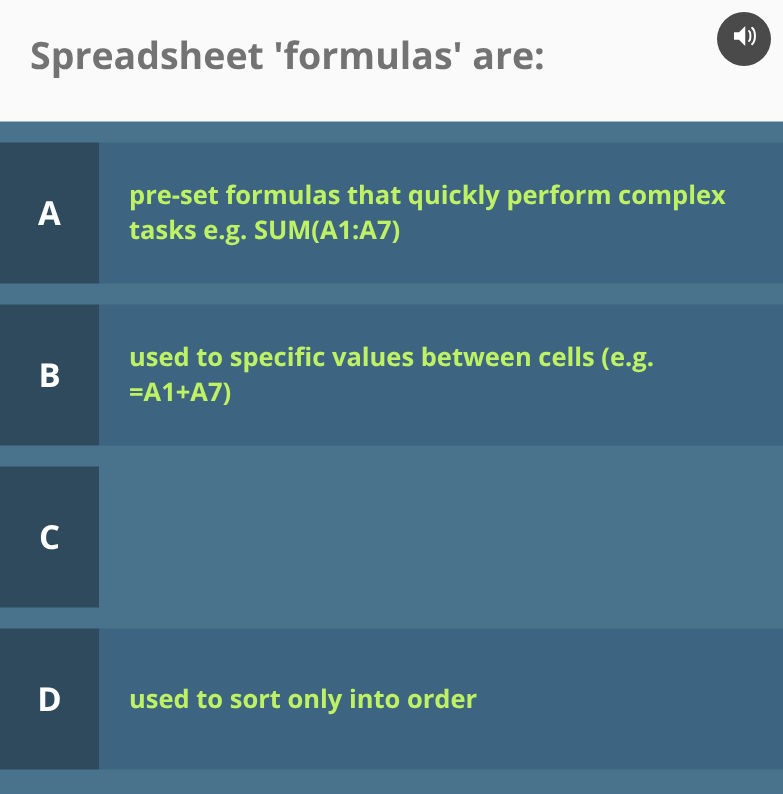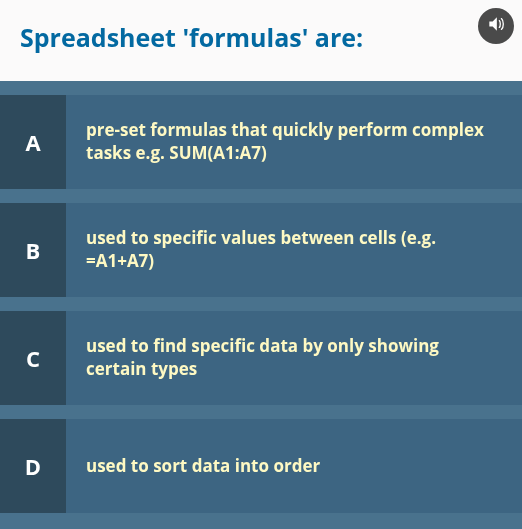--- a/index.html
+++ b/index.html
@@ -9,21 +9,21 @@
     font-family: "Segoe UI", "Open Sans", Arial, sans-serif;
     overflow: hidden;
   }
   .header {
     background: #fbfafa;
     width: 100%;
     padding: 22px 20px 28px 20px;
     position: relative;
   }
   .question-title {
-    color: #0369a1;
+    color: #737373;
     font-size: 25px;
     font-weight: 700;
     line-height: 1.25;
     max-width: 420px;
   }
   .speaker-btn {
     position: absolute;
     top: 8px;
     right: 8px;
     width: 36px;
@@ -53,21 +53,21 @@
     color: #ffffff;
     font-size: 22px;
     font-weight: 700;
     display: flex;
     align-items: center;
     justify-content: center;
   }
   .answer-text {
     flex: 1;
     background: #3d6582;
-    color: #fef9c3;
+    color: #bef264;
     font-size: 17px;
     font-weight: 700;
     line-height: 1.35;
     padding: 18px 26px 18px 20px;
     display: flex;
     align-items: center;
   }
 </style>
 </head>
 <body>
@@ -92,21 +92,20 @@
     <div class="answer-text">pre-set formulas that quickly perform complex tasks e.g. SUM(A1:A7)</div>
   </div>
 
   <div class="answer">
     <div class="answer-letter">B</div>
     <div class="answer-text">used to specific values between cells (e.g. =A1+A7)</div>
   </div>
 
   <div class="answer">
     <div class="answer-letter">C</div>
-    <div class="answer-text">used to find specific data by only showing certain types</div>
   </div>
 
   <div class="answer">
     <div class="answer-letter">D</div>
-    <div class="answer-text">used to sort data into order</div>
+    <div class="answer-text">used to sort only into order</div>
   </div>
 
 </div>
 
 </body></html>

